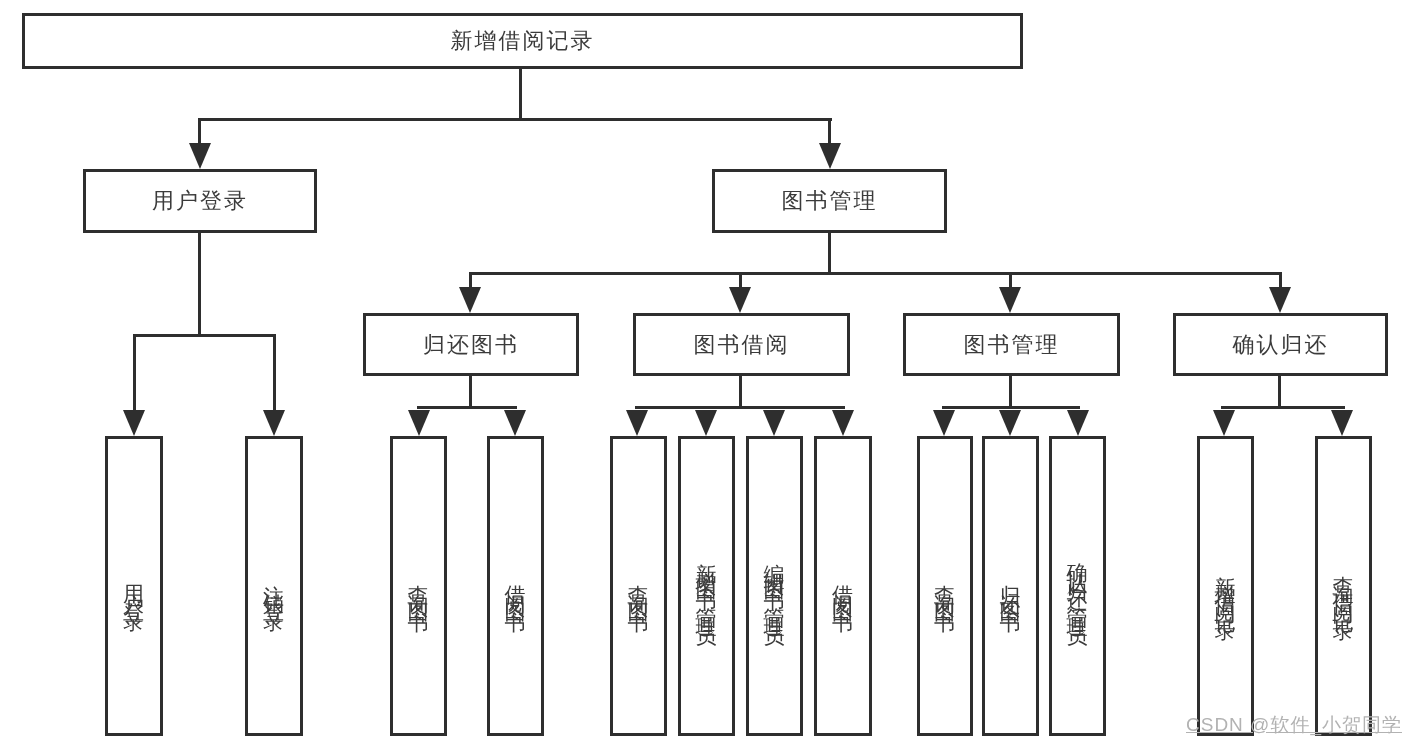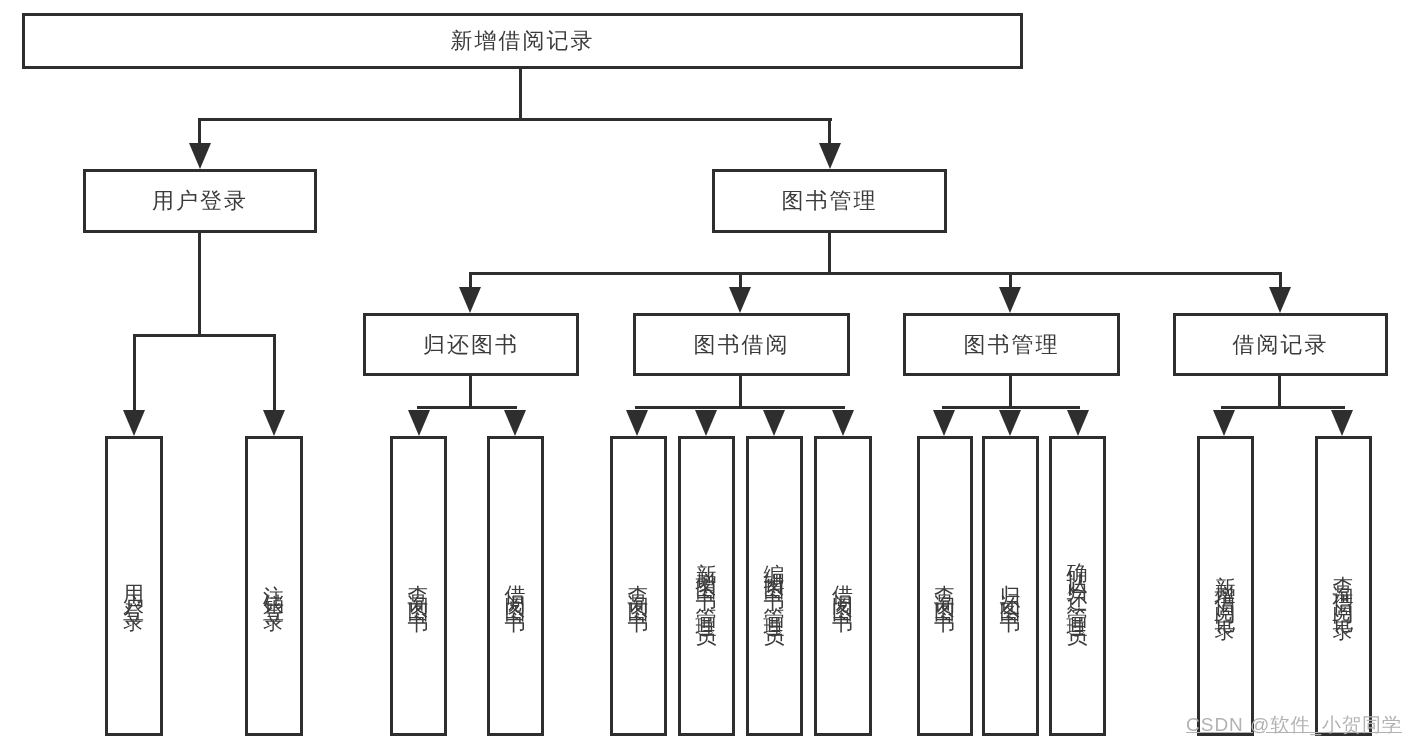--- a/index.html
+++ b/index.html
@@ -85,21 +85,21 @@
   <div class="ln" style="left:1009px;top:275px;width:3px;height:14px"></div>
   <div class="ln" style="left:1279px;top:275px;width:3px;height:14px"></div>
   <div class="ar" style="left:459px;top:287px"></div>
   <div class="ar" style="left:729px;top:287px"></div>
   <div class="ar" style="left:999px;top:287px"></div>
   <div class="ar" style="left:1269px;top:287px"></div>
 
   <div class="box h" style="left:363px;top:313px;width:216px;height:63px">归还图书</div>
   <div class="box h" style="left:633px;top:313px;width:217px;height:63px">图书借阅</div>
   <div class="box h" style="left:903px;top:313px;width:217px;height:63px">图书管理</div>
-  <div class="box h" style="left:1173px;top:313px;width:215px;height:63px">借阅记录</div>
+  <div class="box h" style="left:1173px;top:313px;width:215px;height:63px">确认归还</div>
 
   <div class="ln" style="left:469px;top:376px;width:3px;height:33px"></div>
   <div class="ln" style="left:417px;top:406px;width:100px;height:3px"></div>
   <div class="ar" style="left:408px;top:410px"></div>
   <div class="ar" style="left:504px;top:410px"></div>
 
   <div class="ln" style="left:739px;top:376px;width:3px;height:33px"></div>
   <div class="ln" style="left:635px;top:406px;width:210px;height:3px"></div>
   <div class="ar" style="left:626px;top:410px"></div>
   <div class="ar" style="left:695px;top:410px"></div>

